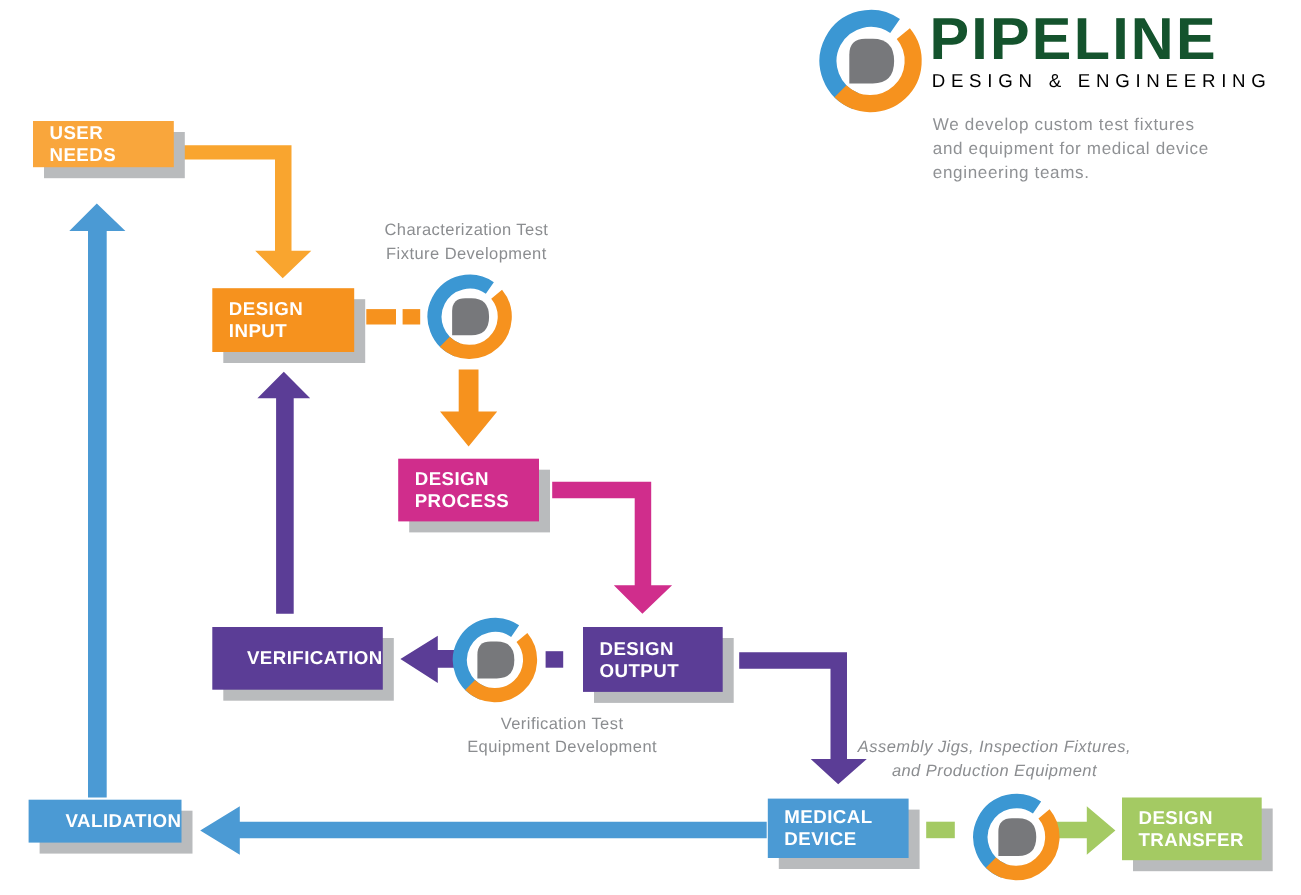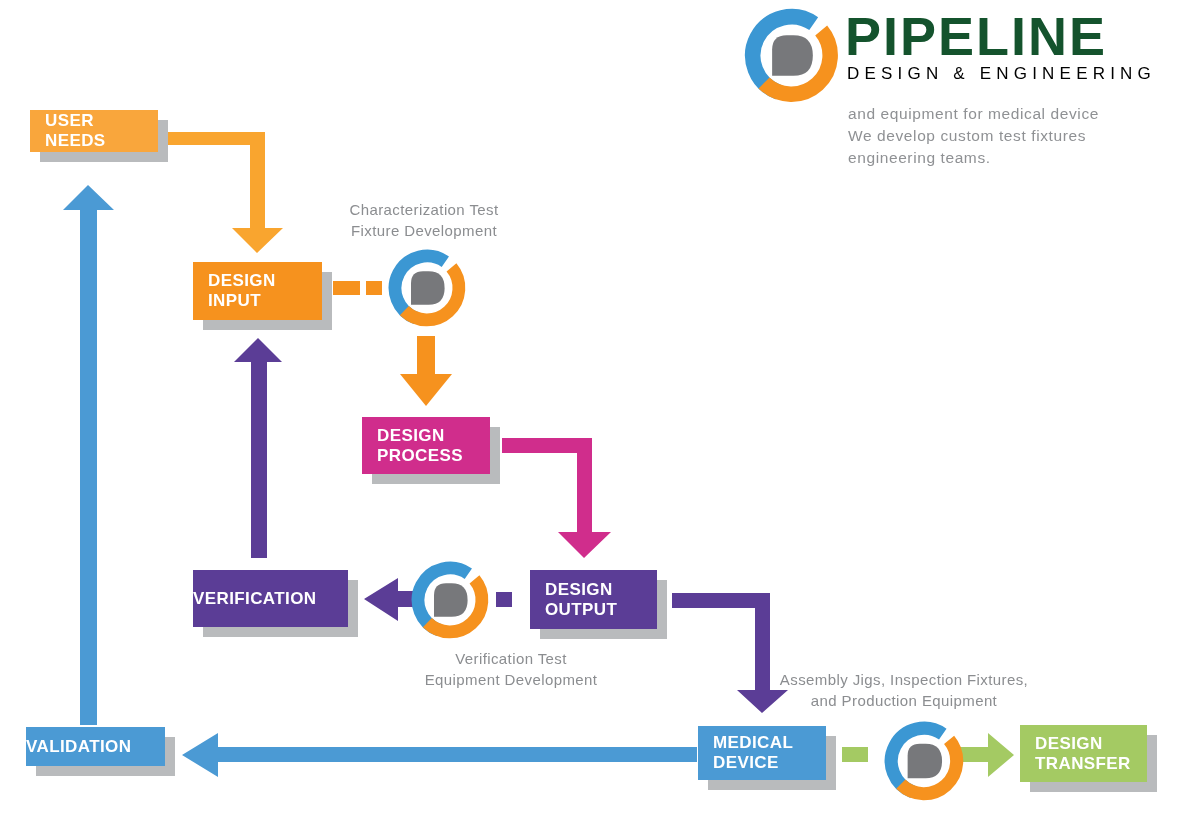--- a/index.html
+++ b/index.html
@@ -11,21 +11,21 @@
   .logo-icon{position:absolute;left:743px;top:7px;width:97px;height:97px;}
   .brand{position:absolute;left:845px;top:8px;font-weight:bold;font-size:54px;line-height:56px;
          letter-spacing:2px;color:#14532d;text-align:center;}
   .brand-sub{position:absolute;left:847px;top:64px;font-size:17px;letter-spacing:5.2px;color:#000000;}
   .tagline{position:absolute;left:848px;top:103px;font-size:15.5px;line-height:22px;
            letter-spacing:0.6px;color:#8F9194;}
   
   .box{position:absolute;display:flex;flex-direction:column;justify-content:center;
        color:#ffffff;font-weight:bold;font-size:17px;line-height:20px;letter-spacing:0.4px;
        padding-left:15px;box-shadow:10px 10px 0 #b9bbbd;box-sizing:border-box;}
-  .box.center{align-items:flex-start;padding-left:0;}
+  .box.center{align-items:flex-end;padding-left:0;}
   .c-yellow{background:#F9A63C;}
   .c-orange{background:#F6921E;}
   .c-magenta{background:#D02D8C;}
   .c-purple{background:#5B3D96;}
   .c-blue{background:#4B9AD4;}
   .c-green{background:#A4CA63;}
   
   .note{position:absolute;transform:translateX(-50%);text-align:center;color:#8B8D90;
         font-size:15px;line-height:21px;letter-spacing:0.4px;white-space:nowrap;}
   
@@ -71,22 +71,22 @@
 
     <path d="M960,747 L988,747 L988,733 L1014,755 L988,777 L988,762 L960,762 Z" fill="#A4CA63"></path>
   </svg>
 
   <svg class="logo-icon">
       <use href="#pmark"></use>
     </svg>
   <div class="brand">PIPELINE</div>
   <div class="brand-sub">DESIGN &amp; ENGINEERING</div>
   <div class="tagline">
+    <div>We develop custom test fixtures</div>
     <div>and equipment for medical device</div>
-    <div>We develop custom test fixtures</div>
     <div>engineering teams.</div>
   </div>
 
   <svg class="picon" style="left:387px;top:248px;width:80px;height:80px;">
       <use href="#pmark"></use>
     </svg>
   <svg class="picon" style="left:410px;top:560px;width:80px;height:80px;">
       <use href="#pmark"></use>
     </svg>
   <svg class="picon" style="left:883px;top:720px;width:82px;height:82px;">
@@ -134,18 +134,18 @@
   <div class="note" style="left:424px;top:199px;">
     <div>Characterization Test</div>
     <div>Fixture Development</div>
   </div>
 
   <div class="note" style="left:467px;top:648px;margin-left:44px;">
     <div>Verification Test</div>
     <div>Equipment Development</div>
   </div>
 
-  <div class="note" style="left:904px;top:669px;">
+  <div class="note" style="left:904px;top:669px;font-style:italic;">
     <div>Assembly Jigs, Inspection Fixtures,</div>
     <div>and Production Equipment</div>
   </div>
 
 </div>
 
 </body></html>

